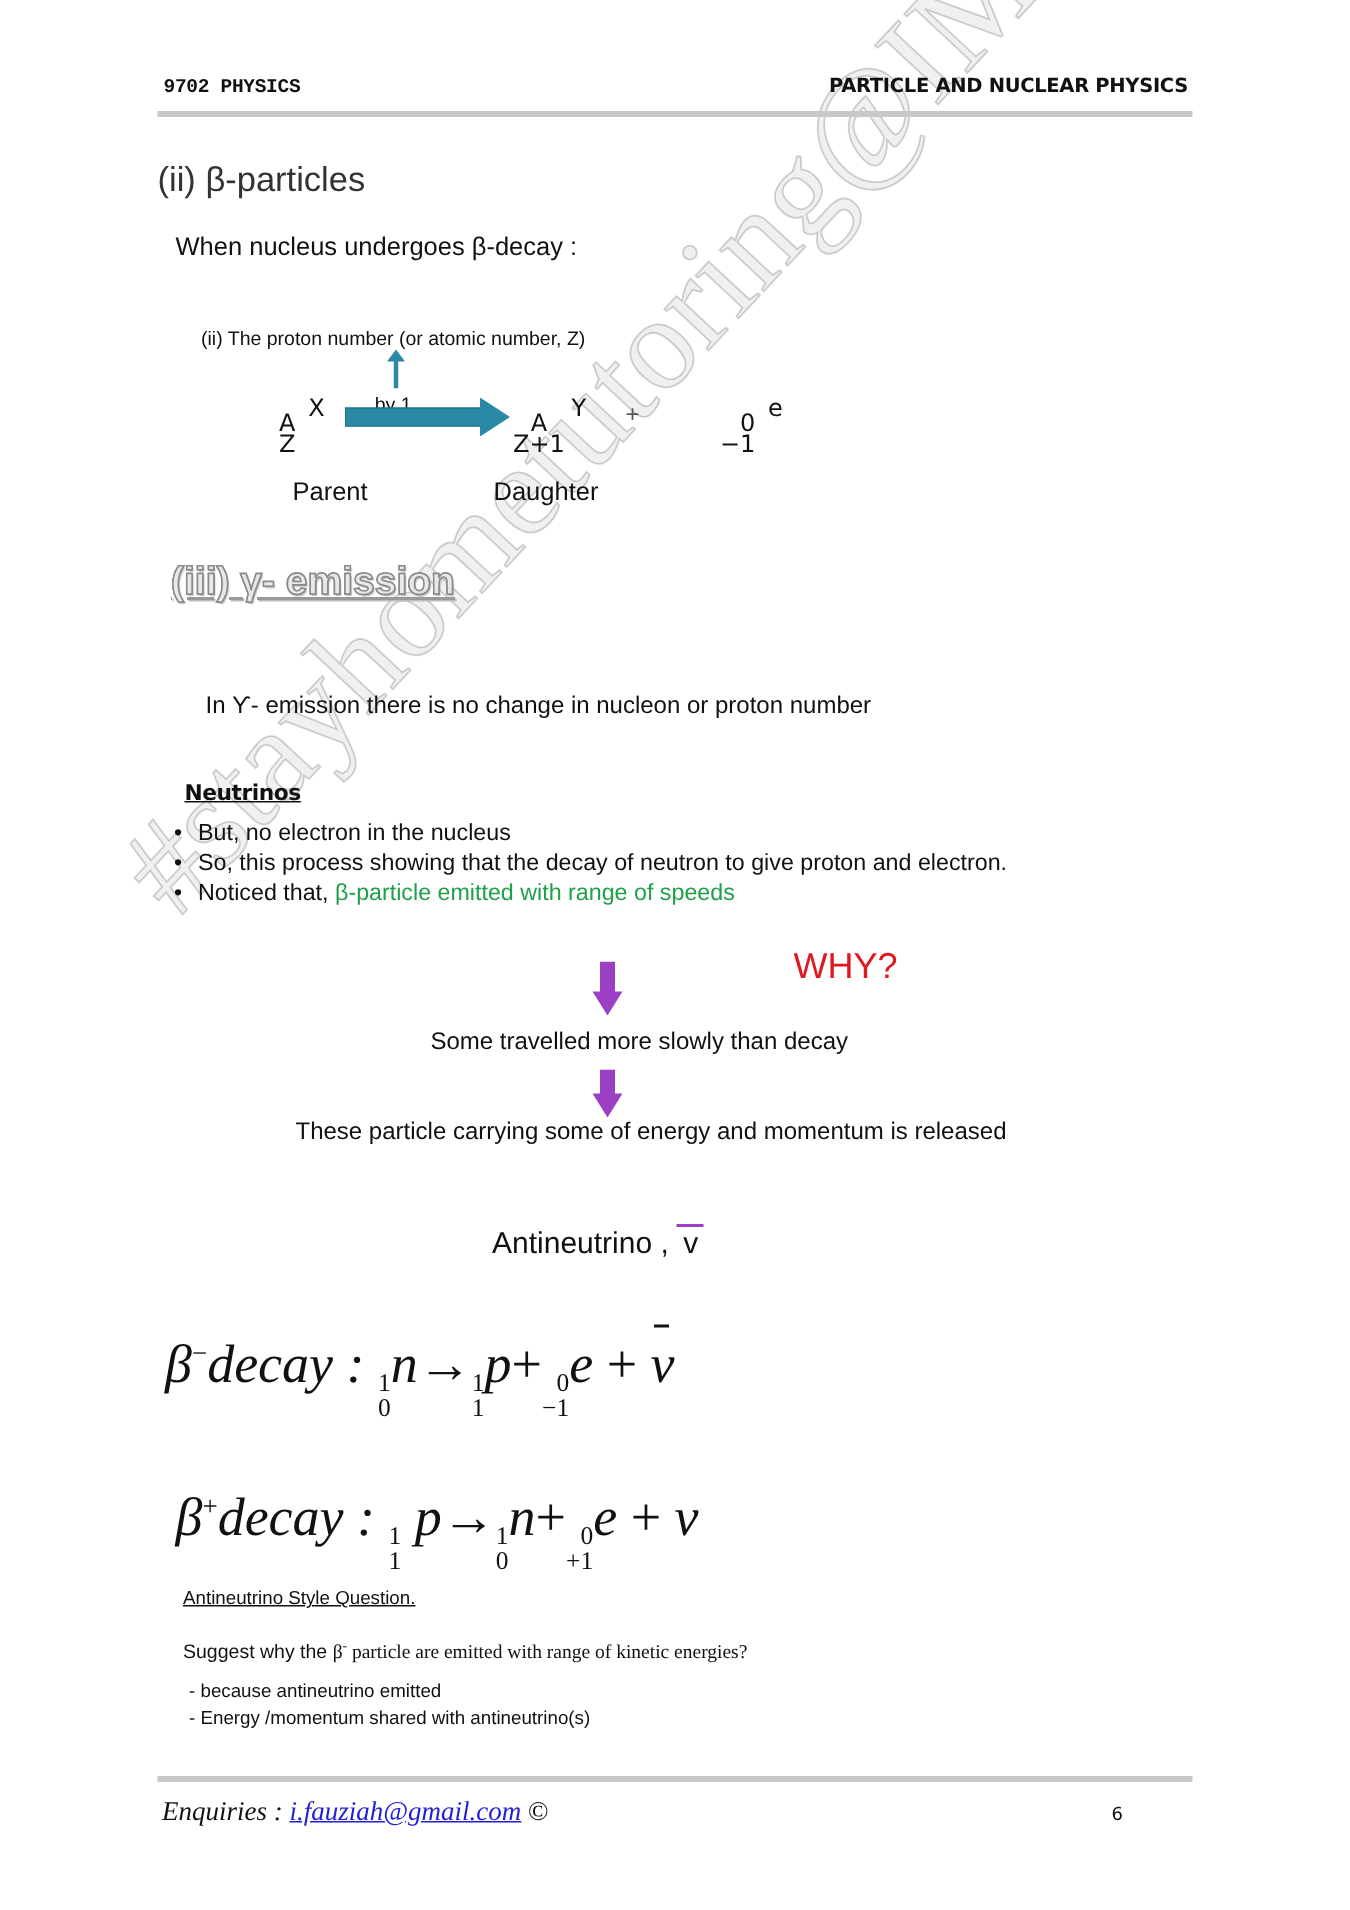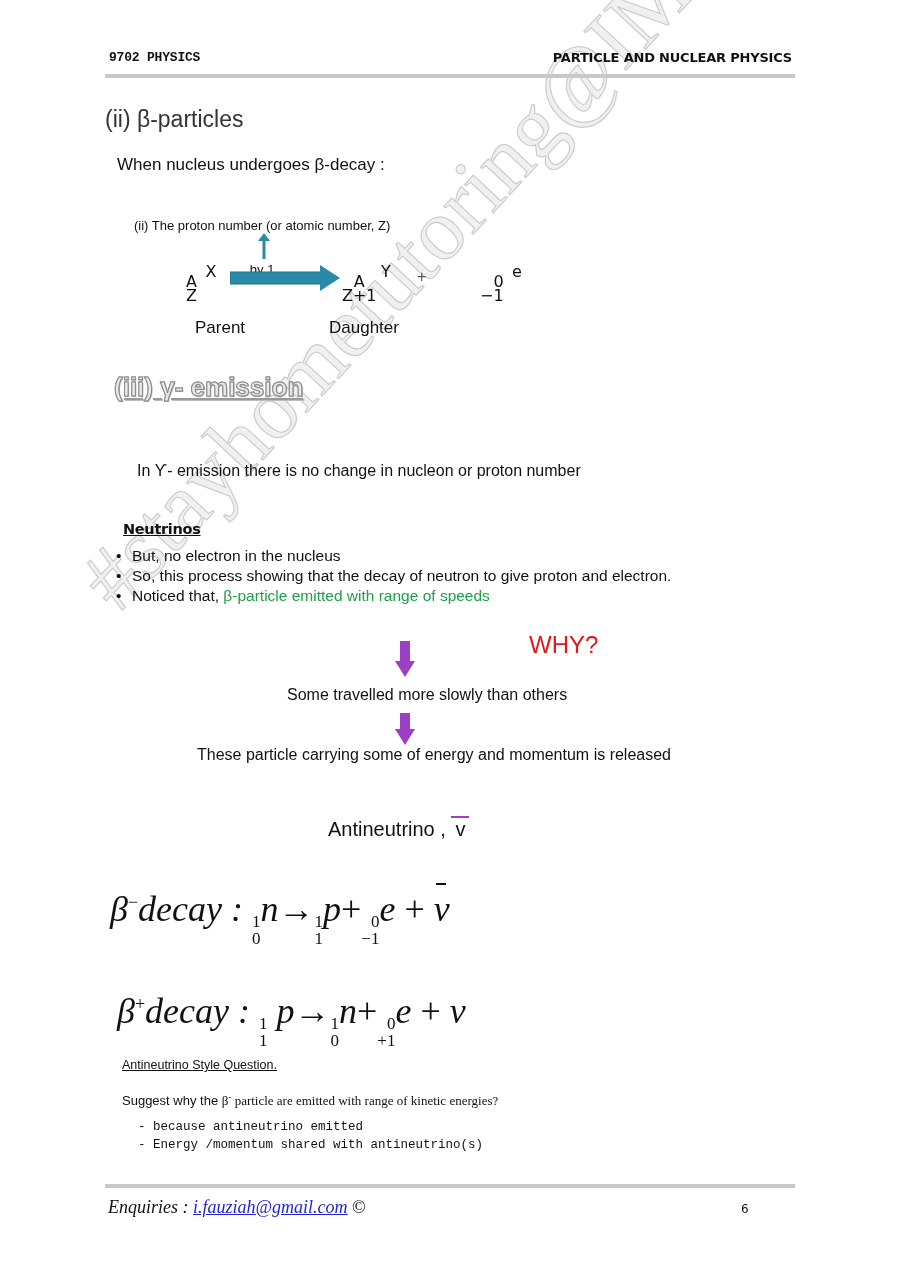--- a/index.html
+++ b/index.html
@@ -85,21 +85,21 @@
 </ul>
 
 <div class="abs sans" style="left:529px; top:631px; font-size:24px; color:#e0191e;">WHY?</div>
 
 <div class="arrow-down" style="left:395px; top:641px;">
   <svg width="20" height="36" viewBox="0 0 20 36">
       <rect x="5" y="0" width="10" height="22" fill="#9b3fc4"></rect>
       <path d="M0 20 L20 20 L10 36 Z" fill="#9b3fc4"></path>
     </svg>
 </div>
-<div class="abs sans" style="left:287px; top:686px; font-size:16px;">Some travelled more slowly than others</div>
+<div class="abs sans" style="left:287px; top:686px; font-size:16px;">Some travelled more slowly than decay</div>
 <div class="arrow-down" style="left:395px; top:713px;">
   <svg width="20" height="32" viewBox="0 0 20 32">
       <rect x="5" y="0" width="10" height="18" fill="#9b3fc4"></rect>
       <path d="M0 16 L20 16 L10 32 Z" fill="#9b3fc4"></path>
     </svg>
 </div>
 <div class="abs sans" style="left:197px; top:745px; font-size:16px; line-height:20px;">
   <div>These particle carrying some of energy and momentum is released</div>
 </div>
 
@@ -137,21 +137,21 @@
       <span>0</span>
       <span>+1</span>
     </span><span>e</span> <span class="up">+</span> <span>v</span>
 </div>
 
 <div class="abs" style="left:122px; top:1058px; font-family:'Liberation Sans',sans-serif; font-size:12.5px; text-decoration:underline;">Antineutrino Style Question.</div>
 <div class="abs" style="left:122px; top:1092px; font-size:13px;">
   <span style="font-family:'Liberation Sans',sans-serif;">Suggest why the</span>
   <span style="font-family:'Liberation Serif',serif;"><span>β</span><sup style="font-size:9px;">-</sup><span> particle are emitted with range of kinetic energies?</span></span>
 </div>
-<div class="abs" style="left:126px; top:1118px; font-family:Liberation Mono, monospace; font-size:12.5px; line-height:18px;margin-left:12px;">
+<div class="abs" style="left:126px; top:1118px; font-family:Liberation Sans, sans-serif; font-size:12.5px; line-height:18px;">
   <div>- because antineutrino emitted</div>
   <div>- Energy /momentum shared with antineutrino(s)</div>
 </div>
 
 <div class="rule" style="top:1184px;"></div>
 <div class="abs" style="left:108px; top:1197px; font-family:'Liberation Serif',serif; font-style:italic; font-size:18px;">
   <span>Enquiries :</span>
   <a href="#" style="color:#1f1fd6; text-decoration:underline;">i.fauziah@gmail.com</a>
   <span style="font-style:normal;">©</span>
 </div>

